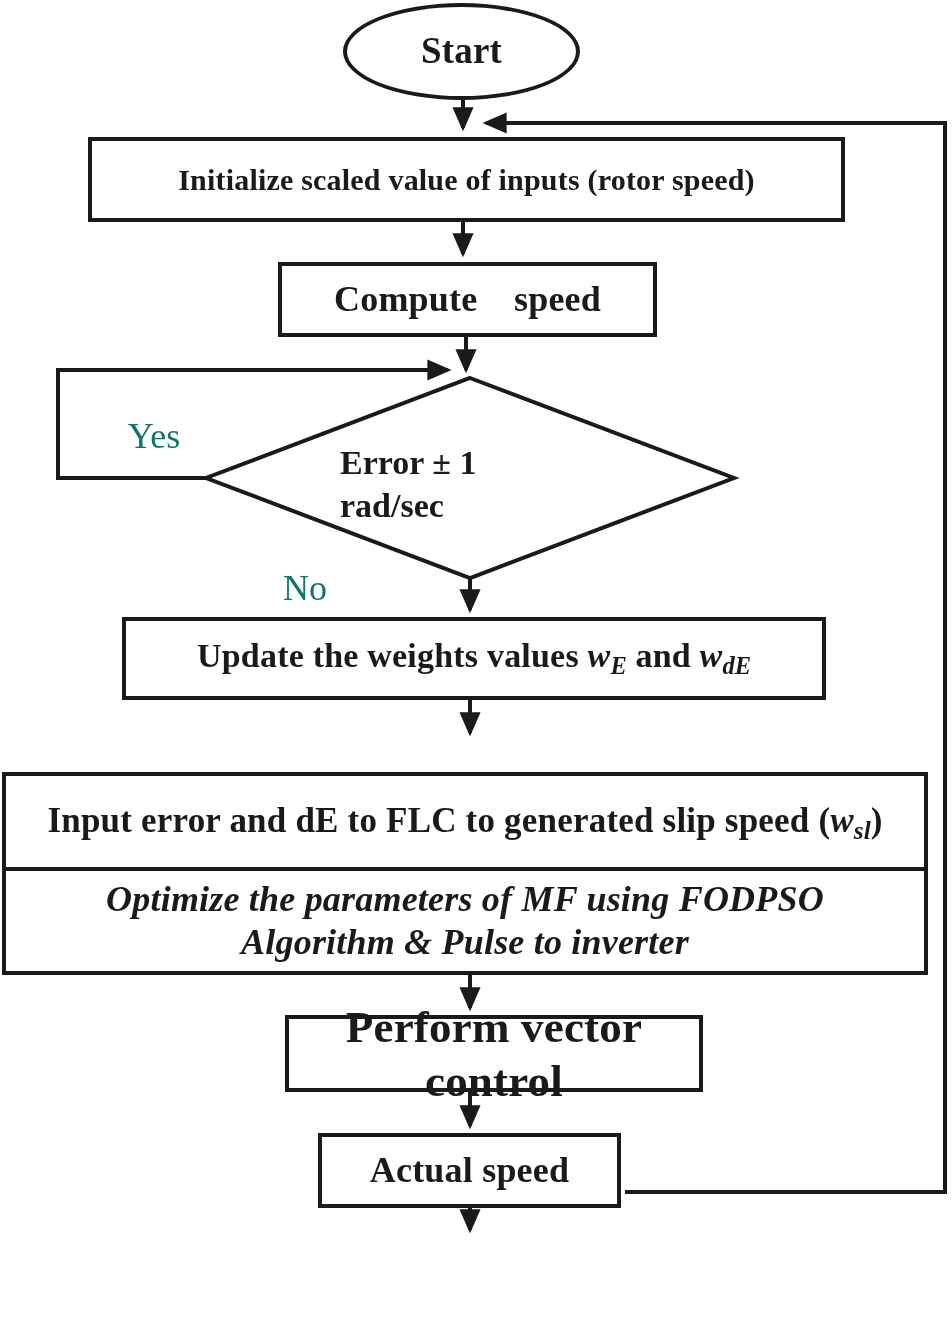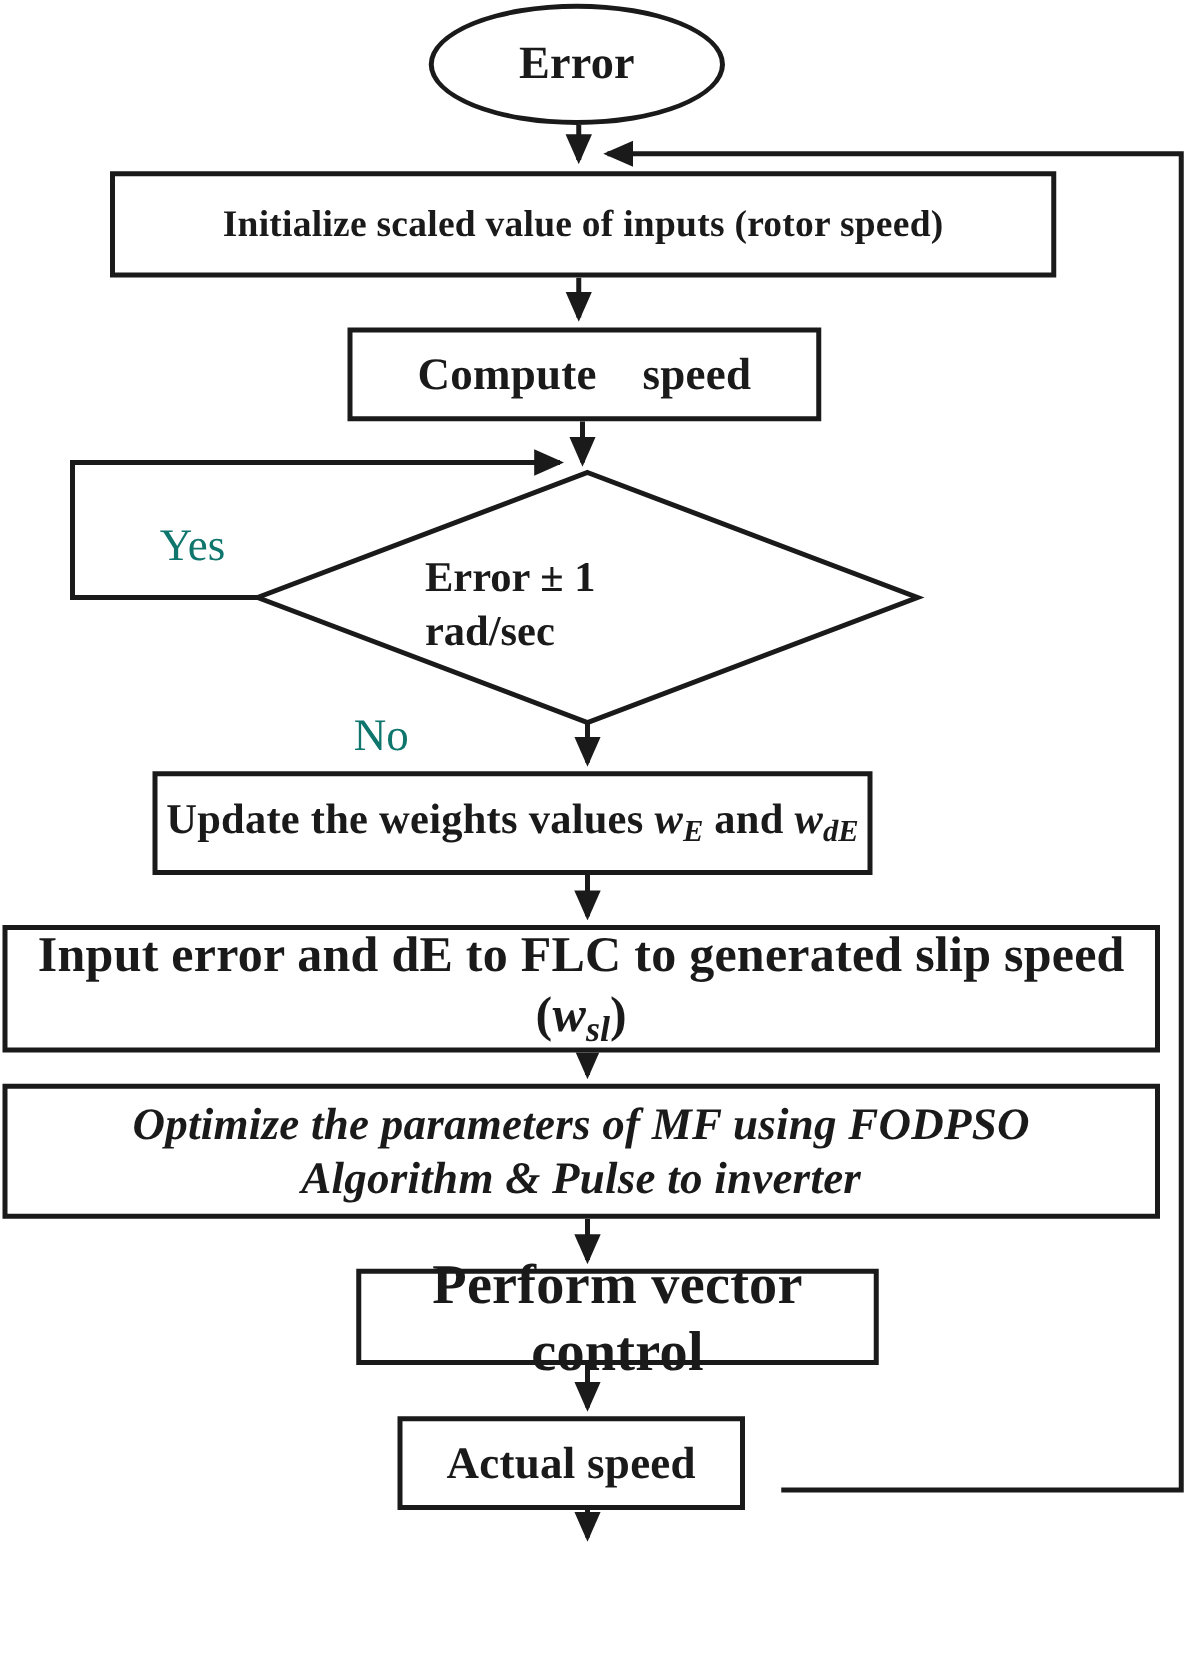--- a/index.html
+++ b/index.html
@@ -120,21 +120,21 @@
     <line x1="470" y1="822" x2="470" y2="860" stroke="#1a1a1a" stroke-width="4" marker-end="url(#ah)"></line>
 
     <line x1="470" y1="975" x2="470" y2="1008" stroke="#1a1a1a" stroke-width="4" marker-end="url(#ah)"></line>
 
     <line x1="470" y1="1092" x2="470" y2="1126" stroke="#1a1a1a" stroke-width="4" marker-end="url(#ah)"></line>
 
     <line x1="470" y1="1208" x2="470" y2="1230" stroke="#1a1a1a" stroke-width="4" marker-end="url(#ah)"></line>
   </svg>
 
   <div class="node terminator" style="left:343px; top:3px; width:237px; height:97px;">
-    <span>Error</span>
+    <span>Start</span>
   </div>
 
   <div class="node" style="left:88px; top:137px; width:757px; height:85px; font-size:30px;">
     <span>Initialize scaled value of inputs (rotor speed)</span>
   </div>
 
   <div class="node" style="left:278px; top:262px; width:379px; height:75px; font-size:36px;">
     <div class="justify-row">
       <span>Compute</span>
       <span>speed</span>
@@ -142,41 +142,41 @@
   </div>
 
   <div class="diamond-label two-line" style="left:340px; top:442px; width:260px;">
     <p>Error ± 1</p>
     <p>rad/sec</p>
   </div>
 
   <div class="floating-label" style="left:112px; top:414px; width:84px; height:44px;">Yes</div>
   <div class="floating-label" style="left:270px; top:566px; width:70px; height:44px;">No</div>
 
-  <div class="node" style="left:122px; top:617px; width:576px; height:83px;font-family:Liberation Serif, serif;">
+  <div class="node" style="left:122px; top:617px; width:704px; height:83px;font-family:Liberation Serif, serif;">
     <span>
       <span>Update the weights values </span><span class="mathw">w</span><span class="msub">E</span><span> and </span><span class="mathw">w</span><span class="msub">dE</span>
     </span>
   </div>
 
-  <div class="node" style="left:2px; top:740px; width:926px; height:102px; font-size:40px;">
+  <div class="node" style="left:2px; top:772px; width:926px; height:102px; font-size:35px;">
     <span>
       <span>Input error and dE to FLC to generated slip speed (</span><span class="mathw">w</span><span class="msub">sl</span><span>)</span>
     </span>
   </div>
 
   <div class="node two-line" style="left:2px; top:867px; width:926px; height:108px; font-size:36px;font-style:italic;">
     <div>
       <p>Optimize the parameters of MF using FODPSO</p>
       <p>Algorithm &amp; Pulse to inverter</p>
     </div>
   </div>
 
   <div class="node" style="left:285px; top:1015px; width:418px; height:77px; font-size:45px;">
     <span>Perform vector control</span>
   </div>
 
-  <div class="node" style="left:318px; top:1133px; width:278px; height:75px; font-size:36px;">
+  <div class="node" style="left:318px; top:1133px; width:303px; height:75px; font-size:36px;">
     <span>Actual speed</span>
   </div>
 
 
 </div>
 
 </body></html>

